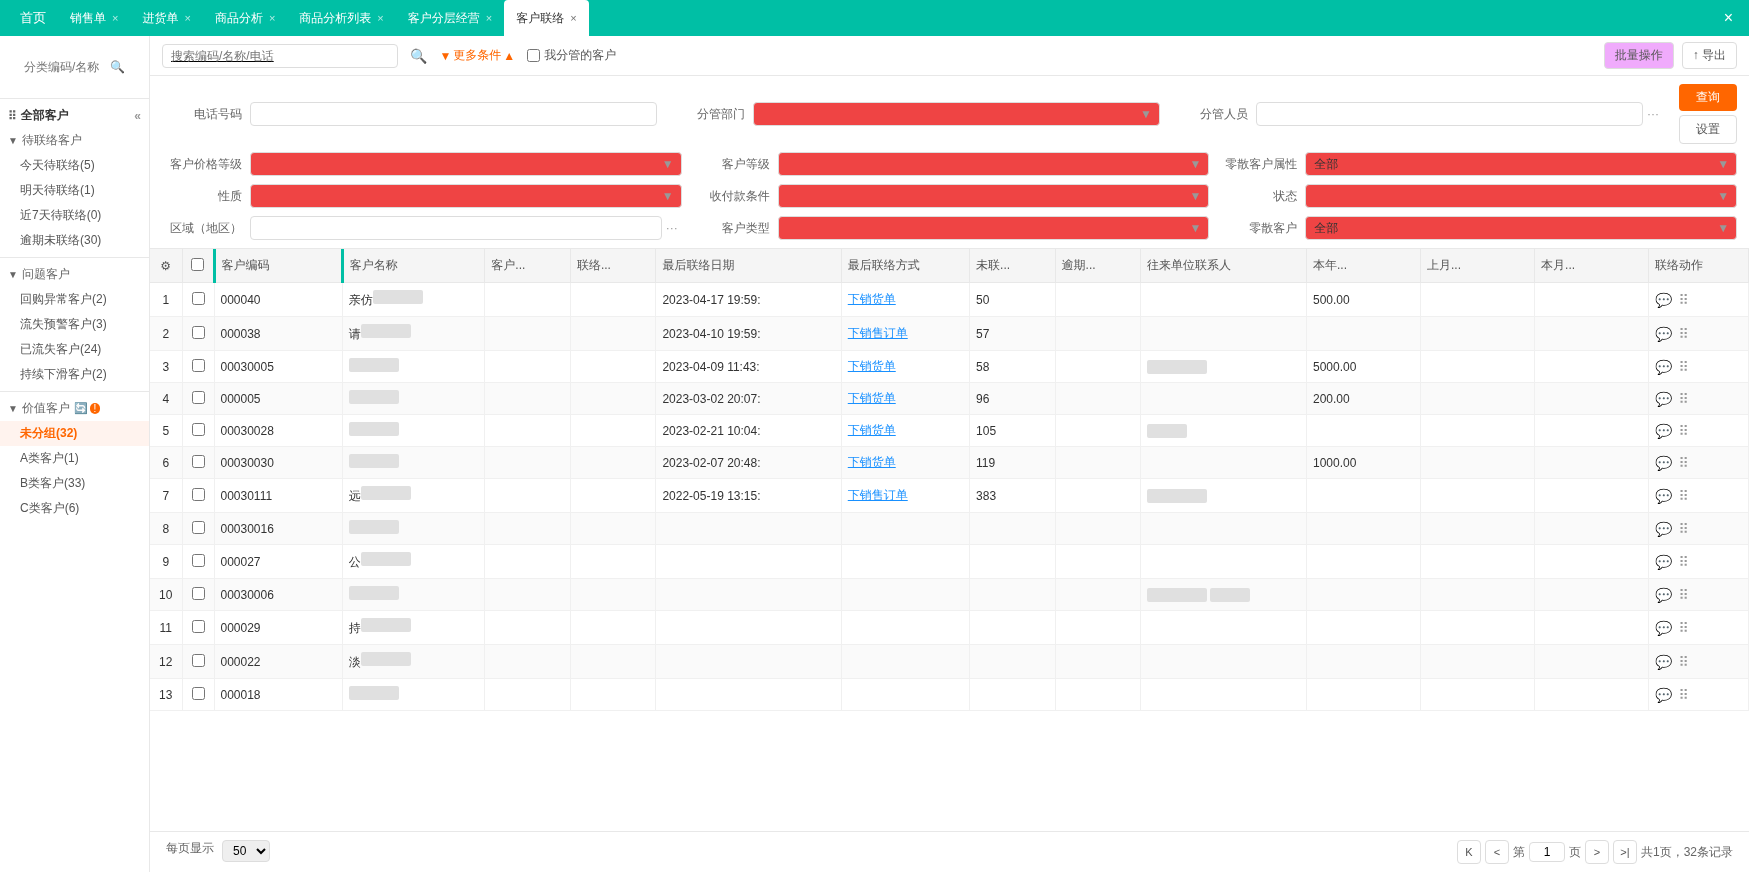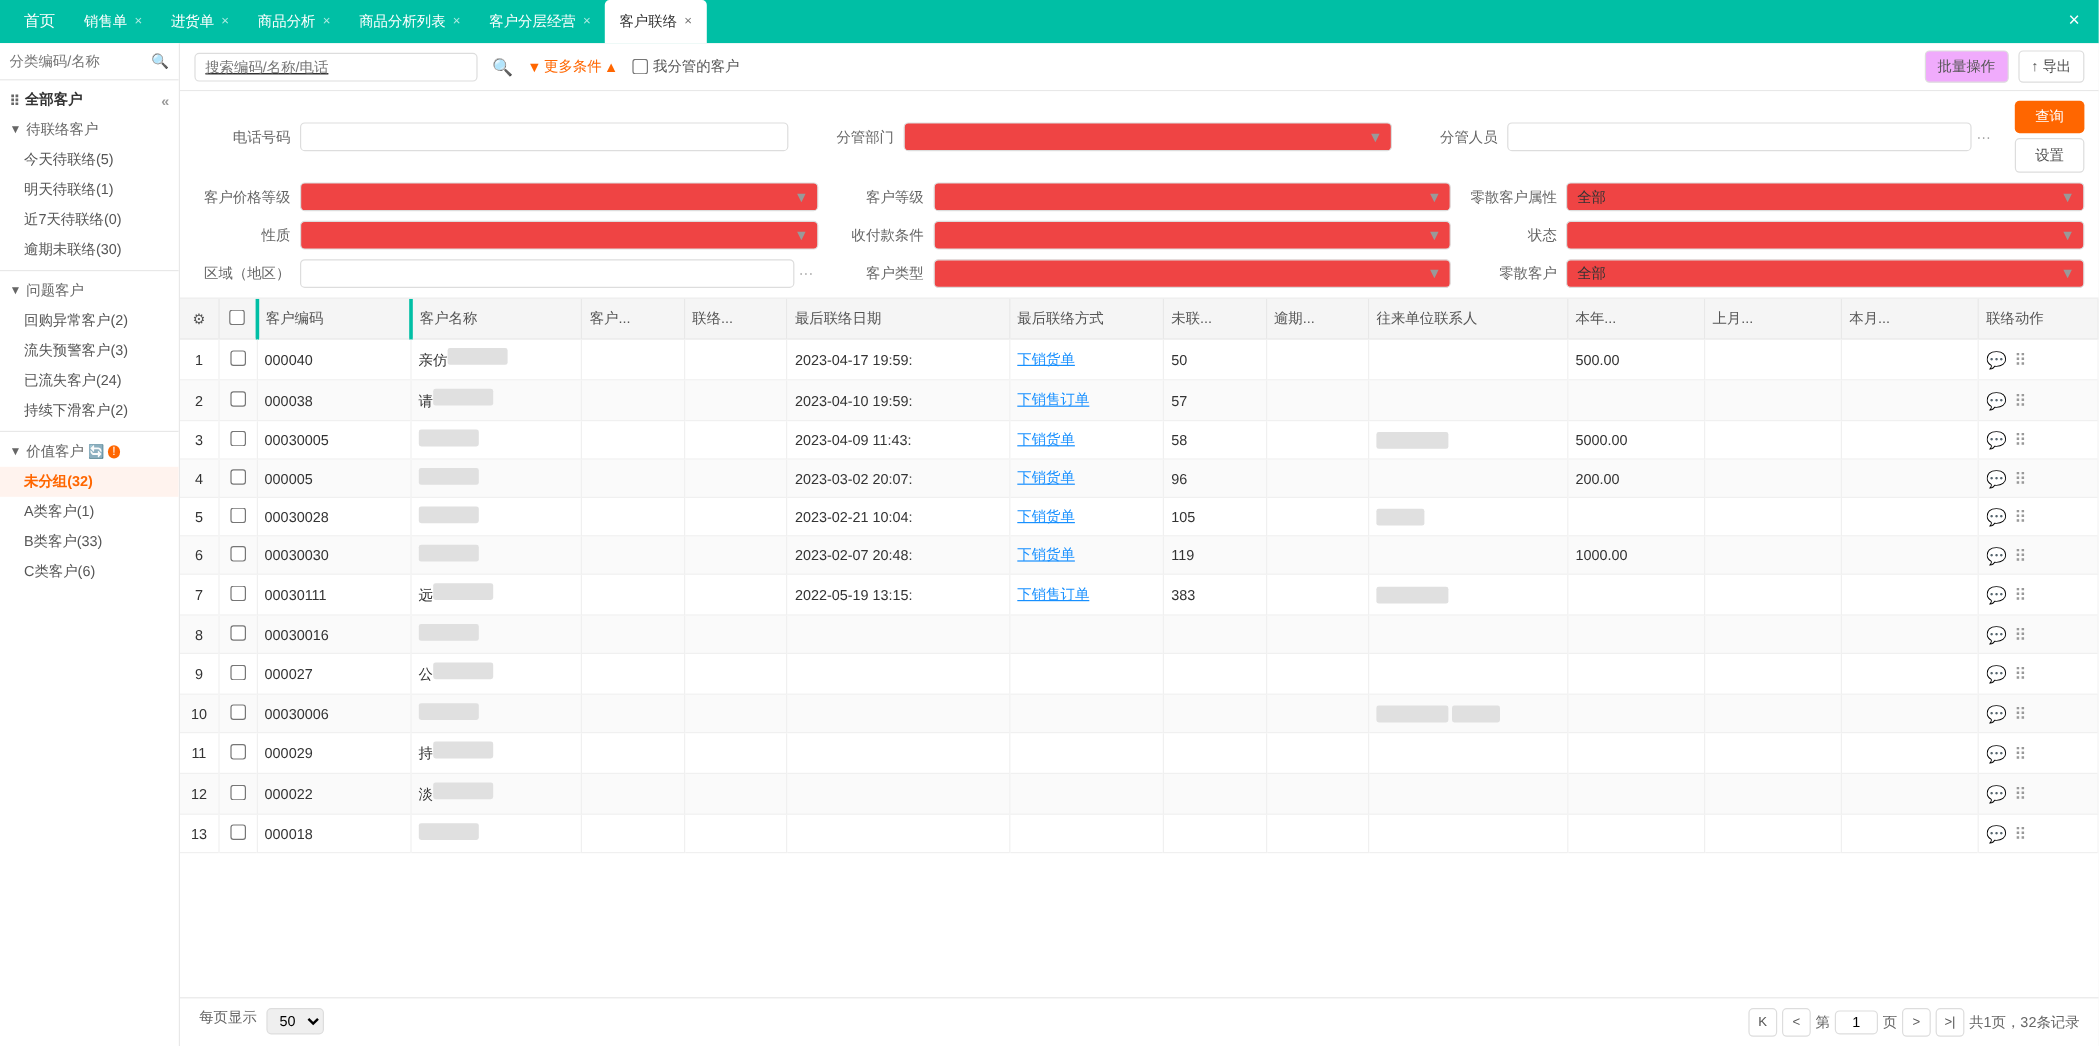--- a/index.html
+++ b/index.html
@@ -57,21 +57,21 @@
     .sidebar {
       width: 150px;
       background: #fff;
       border-right: 1px solid #e8e8e8;
       overflow-y: auto;
       flex-shrink: 0;
     }
     .sidebar-search {
       display: flex;
       align-items: center;
-      padding: 8px;
+      padding: 24px;
       border-bottom: 1px solid #e8e8e8;
     }
     .sidebar-search input {
       border: none;
       outline: none;
       font-size: 12px;
       color: #999;
       width: 100%;
     }
     .sidebar-search .search-icon {

